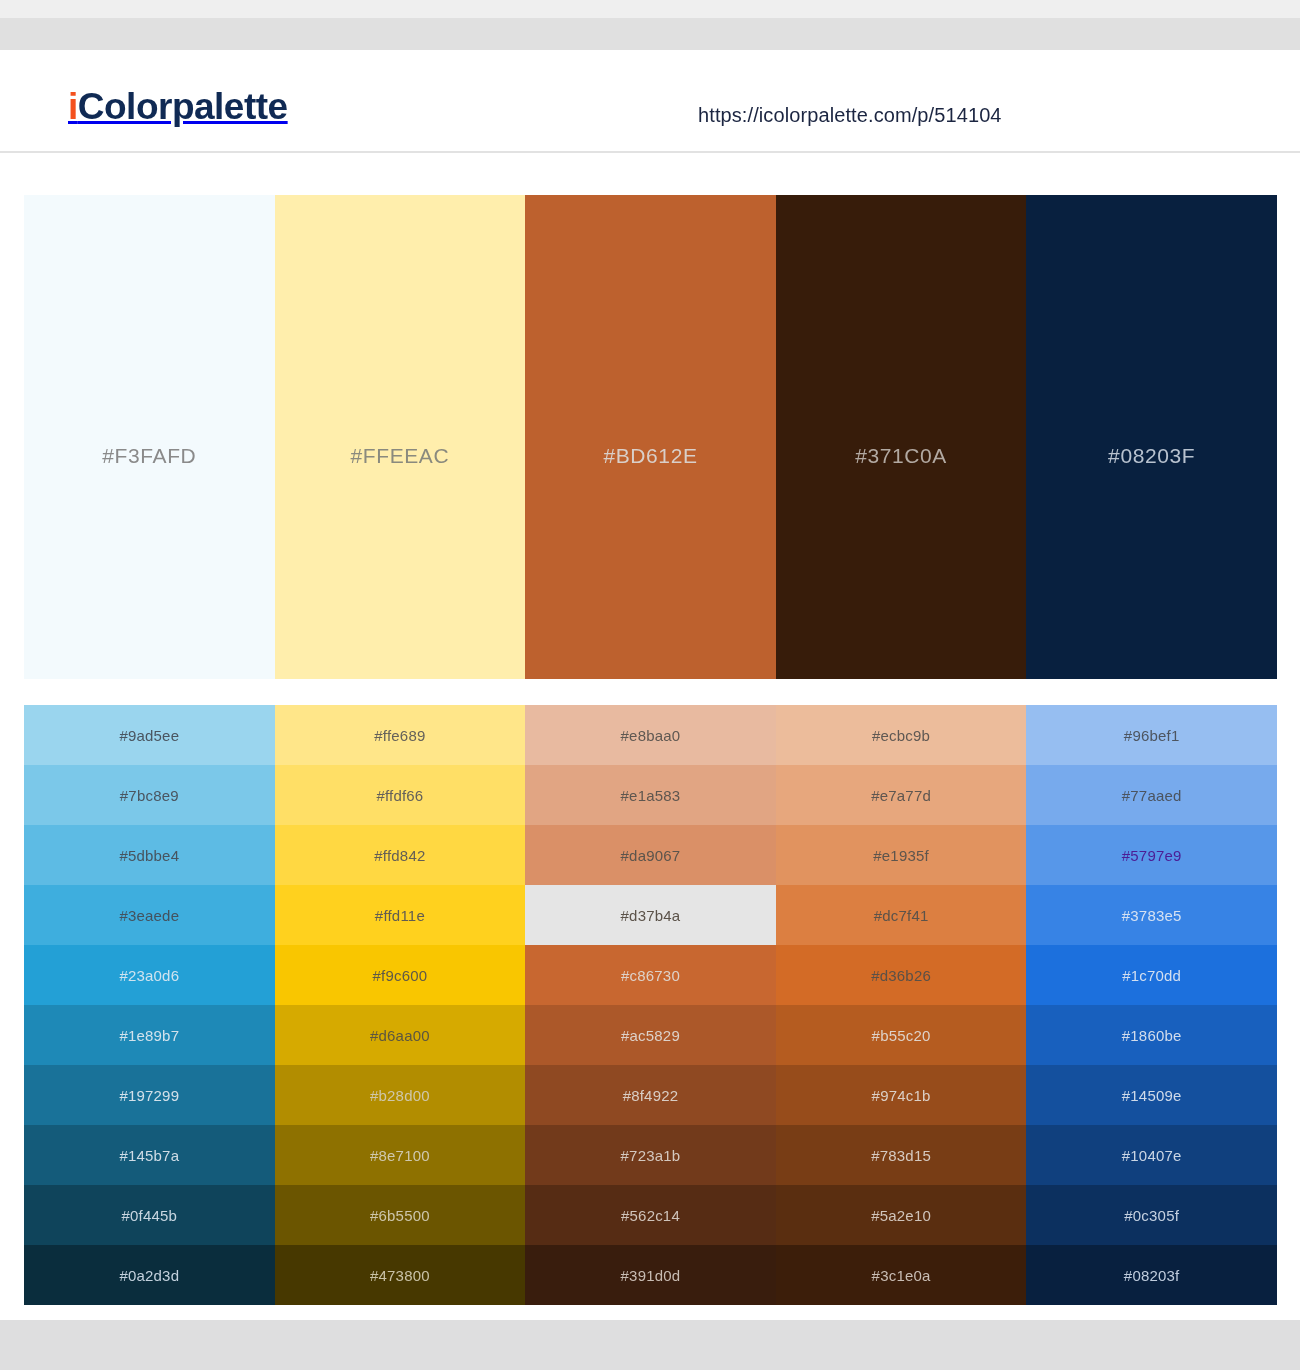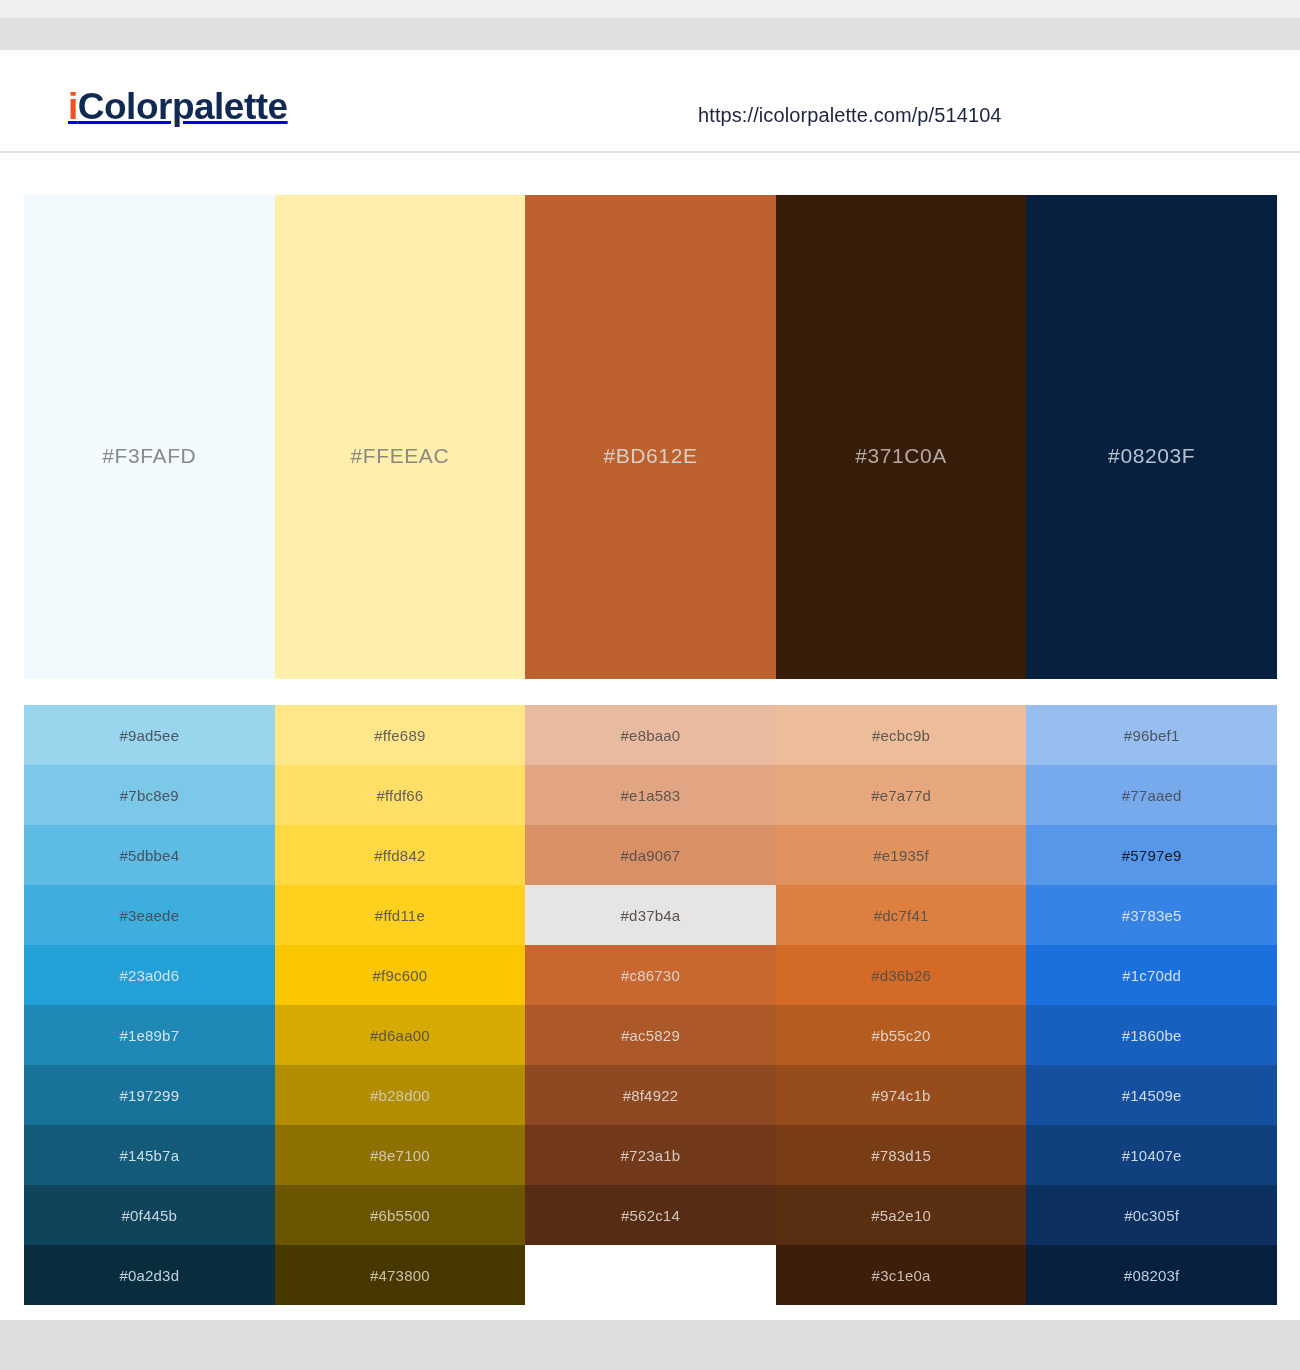--- a/index.html
+++ b/index.html
@@ -190,37 +190,38 @@
         <div class="shade-col">
           <div class="shade-cell" style="background: rgb(232, 186, 160); color: rgb(95, 88, 82);">#e8baa0</div>
           <div class="shade-cell" style="background: rgb(225, 165, 131); color: rgb(94, 86, 79);">#e1a583</div>
           <div class="shade-cell" style="background: rgb(218, 144, 103); color: rgb(92, 84, 76);">#da9067</div>
           <div class="shade-cell" style="background: #e5e5e5; color: rgb(91, 82, 73);">#d37b4a</div>
           <div class="shade-cell" style="background: rgb(200, 103, 48); color: rgb(222, 210, 202);">#c86730</div>
           <div class="shade-cell" style="background: rgb(172, 88, 41); color: rgb(221, 209, 201);">#ac5829</div>
           <div class="shade-cell" style="background: rgb(143, 73, 34); color: rgb(217, 205, 196);">#8f4922</div>
           <div class="shade-cell" style="background: rgb(114, 58, 27); color: rgb(212, 200, 191);">#723a1b</div>
           <div class="shade-cell" style="background: rgb(86, 44, 20); color: rgb(207, 195, 186);">#562c14</div>
+          <div class="shade-cell" style="background: rgb(57, 29, 13); color: rgb(200, 188, 179);">#391d0d</div>
         </div>
         <div class="shade-col">
           <div class="shade-cell" style="background: rgb(236, 188, 155); color: rgb(95, 88, 83);">#ecbc9b</div>
           <div class="shade-cell" style="background: rgb(231, 167, 125); color: rgb(94, 86, 80);">#e7a77d</div>
           <div class="shade-cell" style="background: rgb(225, 147, 95); color: rgb(93, 85, 77);">#e1935f</div>
           <div class="shade-cell" style="background: rgb(220, 127, 65); color: rgb(92, 83, 74);">#dc7f41</div>
           <div class="shade-cell" style="background: rgb(211, 107, 38); color: rgb(90, 80, 71);">#d36b26</div>
           <div class="shade-cell" style="background: rgb(181, 92, 32); color: rgb(222, 210, 201);">#b55c20</div>
           <div class="shade-cell" style="background: rgb(151, 76, 27); color: rgb(219, 207, 198);">#974c1b</div>
           <div class="shade-cell" style="background: rgb(120, 61, 21); color: rgb(214, 202, 193);">#783d15</div>
           <div class="shade-cell" style="background: rgb(90, 46, 16); color: rgb(208, 196, 187);">#5a2e10</div>
           <div class="shade-cell" style="background: rgb(60, 30, 10); color: rgb(201, 189, 180);">#3c1e0a</div>
         </div>
         <div class="shade-col">
           <div class="shade-cell" style="background: rgb(150, 190, 241); color: rgb(77, 85, 96);">#96bef1</div>
           <div class="shade-cell" style="background: rgb(119, 170, 237); color: rgb(75, 84, 96);">#77aaed</div>
-          <div class="shade-cell" style="background: rgb(87, 151, 233); color: #0f172a;">#5797e9</div>
+          <div class="shade-cell" style="background: rgb(87, 151, 233); color: #4c1d95;">#5797e9</div>
           <div class="shade-cell" style="background: rgb(55, 131, 229); color: rgb(213, 225, 242);">#3783e5</div>
           <div class="shade-cell" style="background: rgb(28, 112, 221); color: rgb(211, 223, 240);">#1c70dd</div>
           <div class="shade-cell" style="background: rgb(24, 96, 190); color: rgb(210, 220, 236);">#1860be</div>
           <div class="shade-cell" style="background: rgb(20, 80, 158); color: rgb(207, 218, 233);">#14509e</div>
           <div class="shade-cell" style="background: rgb(16, 64, 126); color: rgb(203, 214, 229);">#10407e</div>
           <div class="shade-cell" style="background: rgb(12, 48, 95); color: rgb(197, 209, 225);">#0c305f</div>
           <div class="shade-cell" style="background: rgb(8, 32, 63); color: rgb(191, 204, 221);">#08203f</div>
         </div>
       </div>
 

